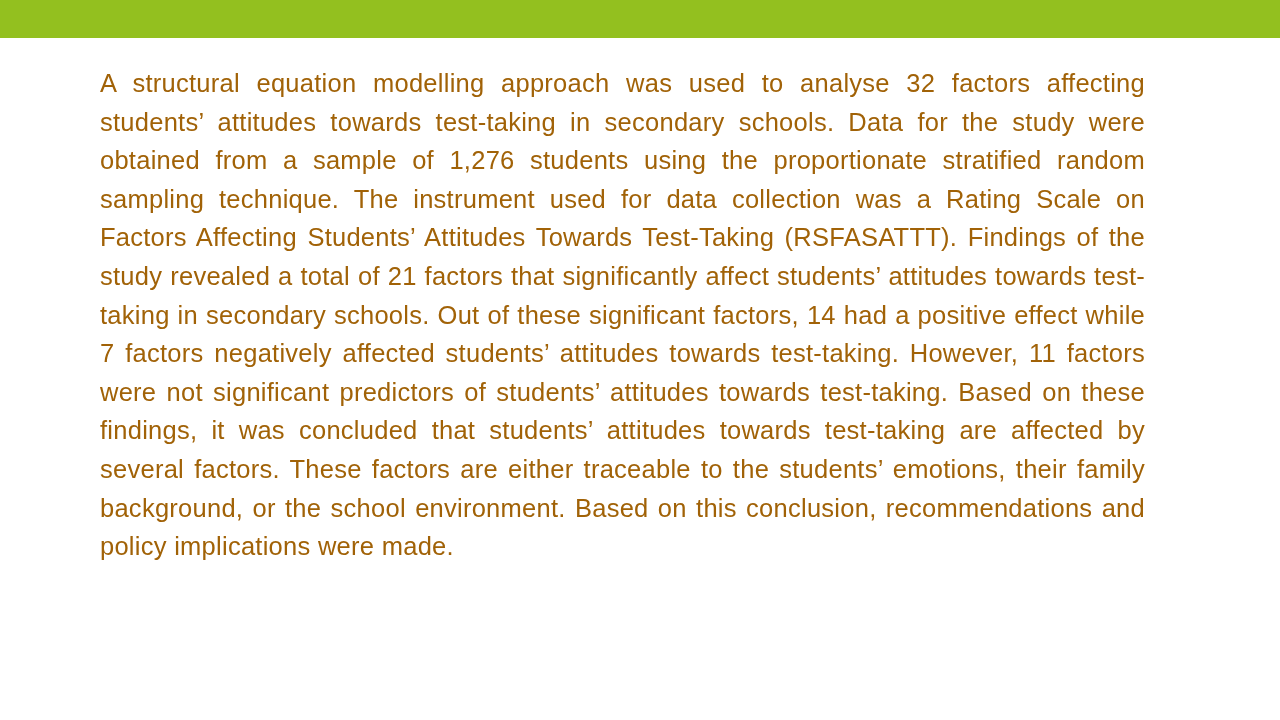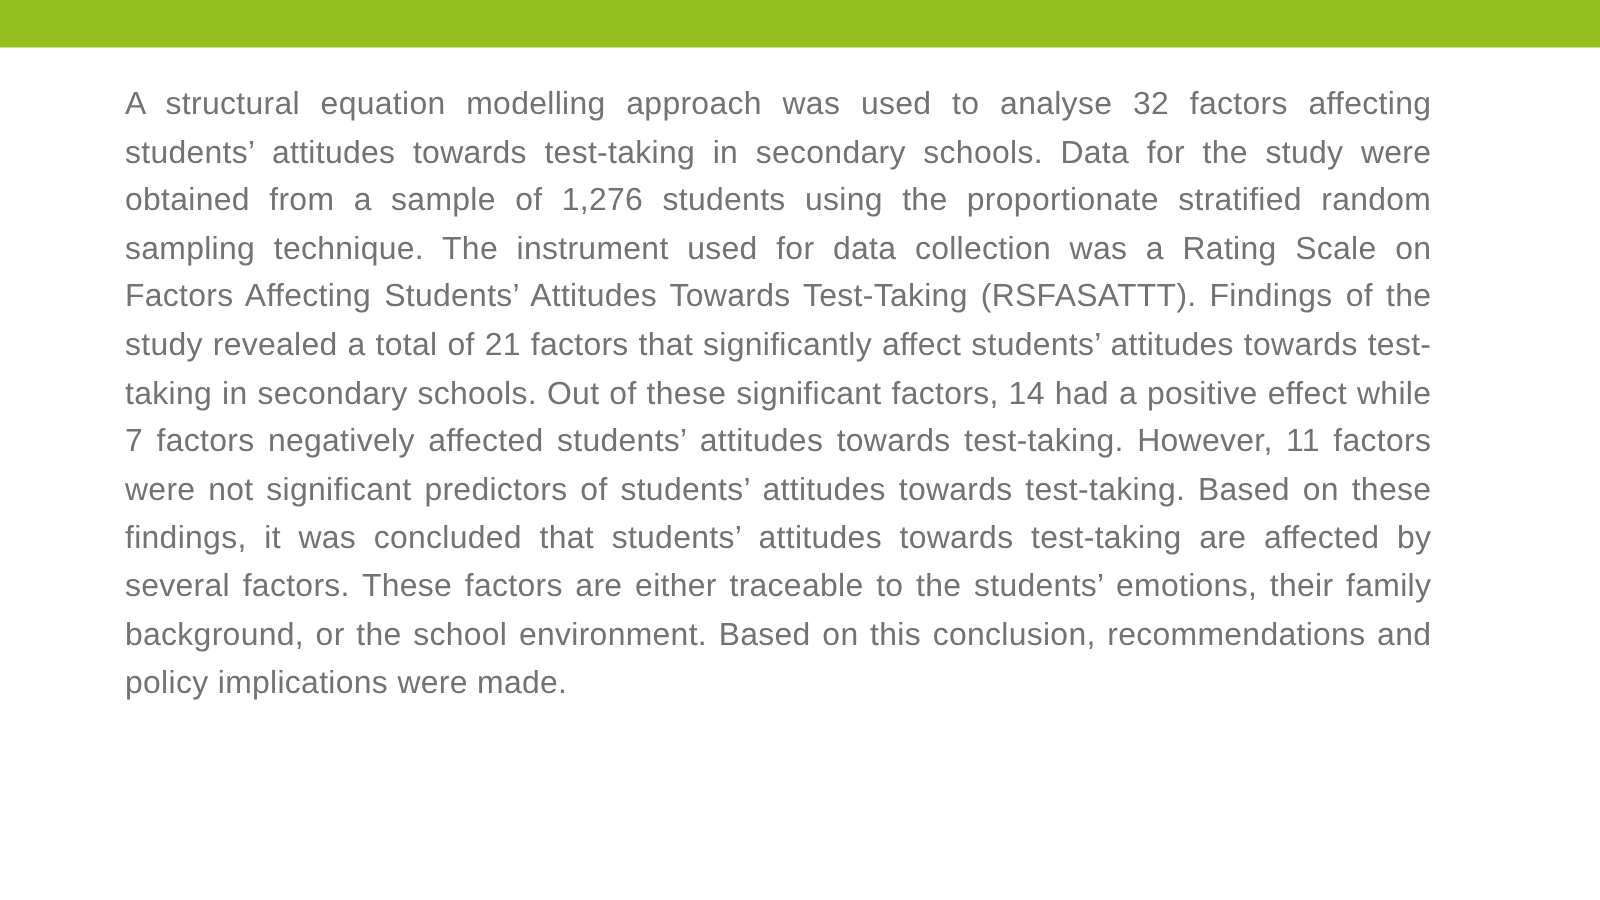--- a/index.html
+++ b/index.html
@@ -31,21 +31,21 @@
     position: absolute;
     left: 100px;
     top: 64px;
     width: 1045px;
   }
   .body-paragraph {
     margin: 0;
     font-family: "Liberation Sans", sans-serif;
     font-size: 25.5px;
     line-height: 38.6px;
-    color: #737373;
+    color: #a16207;
     text-align: justify;
     text-justify: inter-word;
     letter-spacing: 0.01em;
     word-spacing: 0.005em;
     hyphens: none;
   }
 </style>
 </head>
 <body>
 

